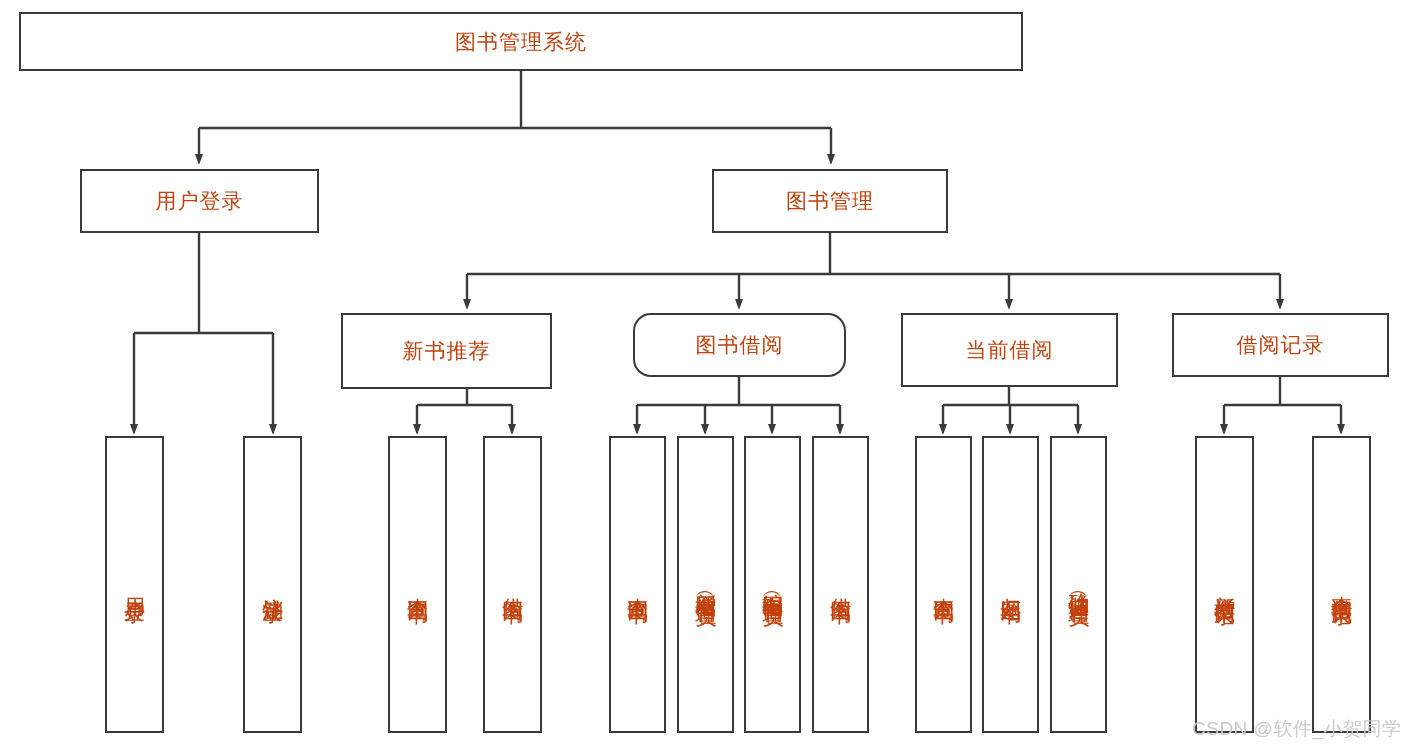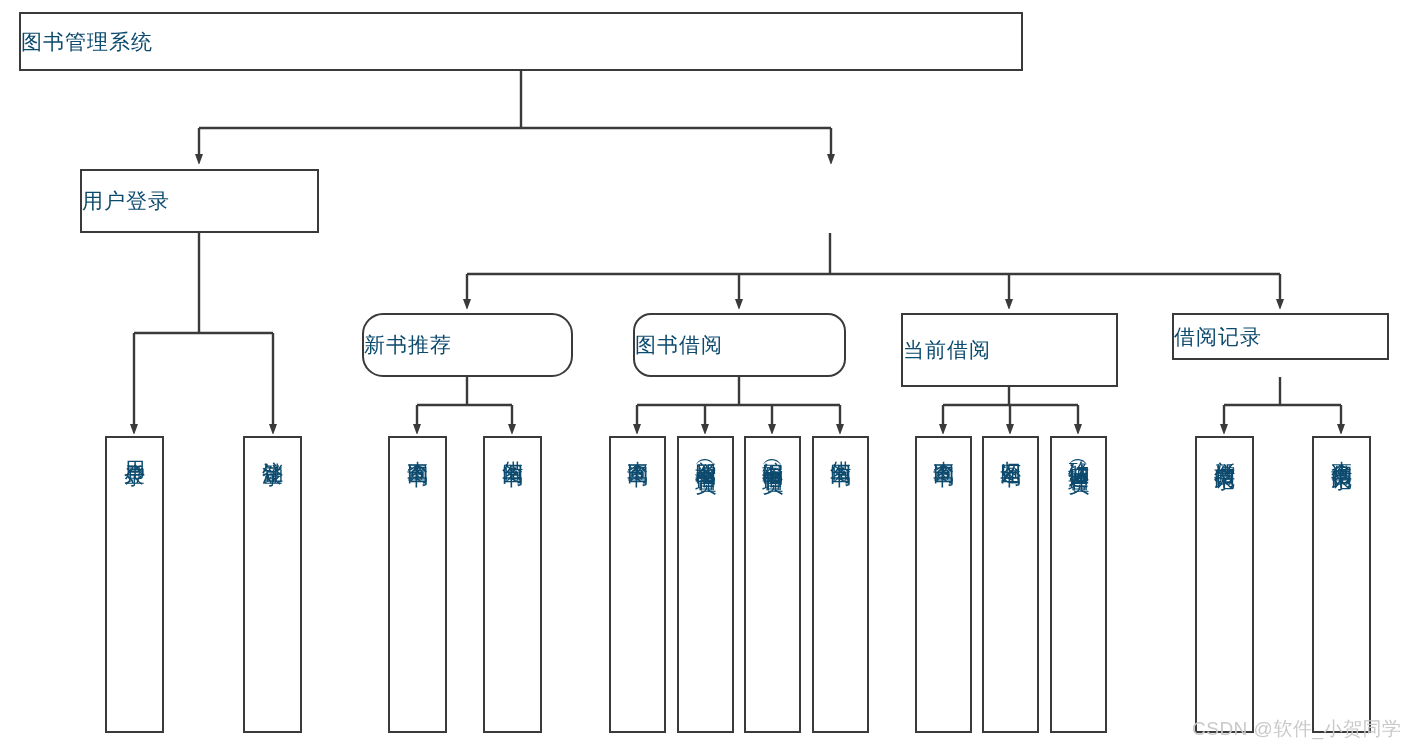--- a/index.html
+++ b/index.html
@@ -26,21 +26,22 @@
     width: 1405px;
     height: 747px;
   }
   .node {
     position: absolute;
     box-sizing: border-box;
     border: 2px solid #3a3a3a;
     background: #ffffff;
     display: flex;
     align-items: center;
-    color: #0c4a6e;
+    justify-content: center;
+    color: #c2410c;
     text-align: center;
   }
   .node-h {
     font-size: 21px;
     line-height: 1.2;
     letter-spacing: 1px;
   }
   .node-v {
     font-size: 21px;
     line-height: 1.25;
@@ -118,31 +119,34 @@
     </g>
   </svg>
 
   <div class="node node-h" style="left:19px; top:12px; width:1004px; height:59px;">
     <span>图书管理系统</span>
   </div>
 
   <div class="node node-h" style="left:80px; top:169px; width:239px; height:64px;">
     <span>用户登录</span>
   </div>
+  <div class="node node-h" style="left:712px; top:169px; width:236px; height:64px;">
+    <span>图书管理</span>
+  </div>
 
-  <div class="node node-h" style="left:362px; top:313px; width:211px; height:64px;border-radius:21px;">
+  <div class="node node-h" style="left:341px; top:313px; width:211px; height:76px;">
     <span>新书推荐</span>
   </div>
   <div class="node node-h" style="left:633px; top:313px; width:213px; height:64px;border-radius:18px;">
     <span>图书借阅</span>
   </div>
   <div class="node node-h" style="left:901px; top:313px; width:217px; height:74px;">
     <span>当前借阅</span>
   </div>
-  <div class="node node-h" style="left:1172px; top:313px; width:217px; height:47px;">
+  <div class="node node-h" style="left:1172px; top:313px; width:217px; height:64px;">
     <span>借阅记录</span>
   </div>
 
   <div class="node node-v" style="left:105px; top:436px; width:59px; height:297px;">
     <span class="vtext">用户登录</span>
   </div>
   <div class="node node-v" style="left:243px; top:436px; width:59px; height:297px;">
     <span class="vtext">注销登录</span>
   </div>
 

